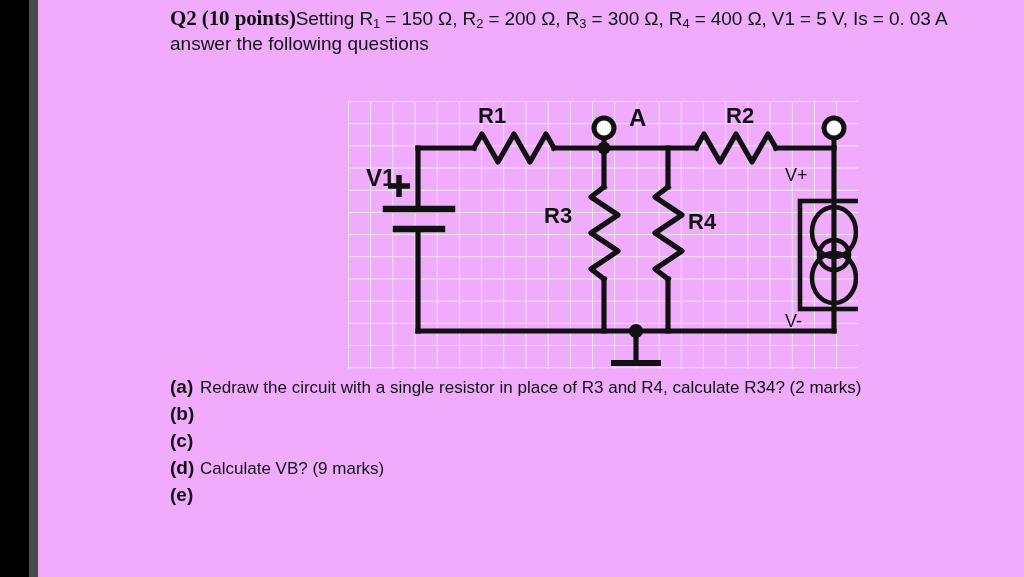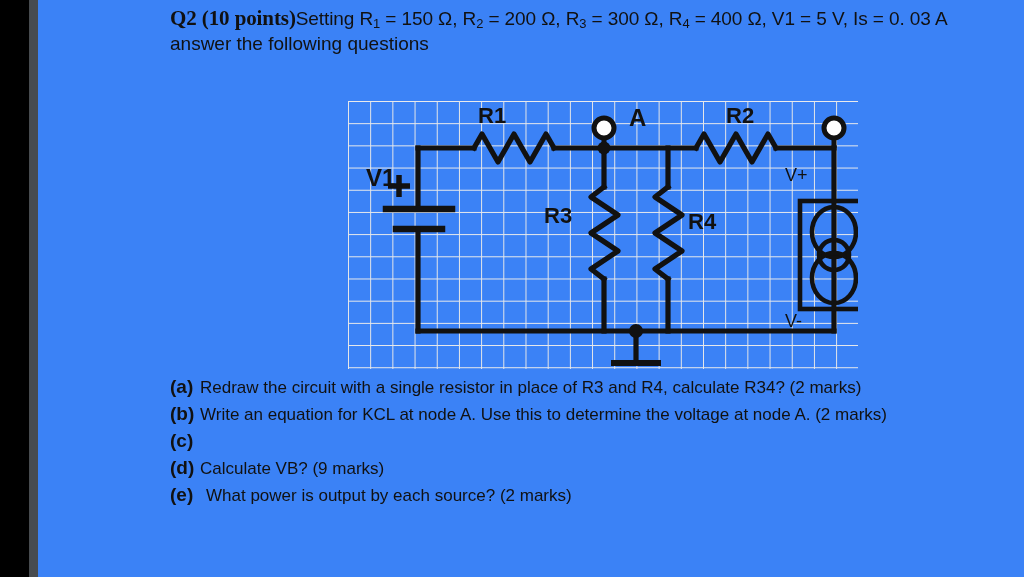--- a/index.html
+++ b/index.html
@@ -10,21 +10,21 @@
   body {
     width: 1024px;
     height: 577px;
     overflow: hidden;
     font-family: "Liberation Sans", sans-serif;
     position: relative;
   }
   #page {
     position: absolute;
     inset: 0;
-    background: #3b82f6;
+    background: #f0abfc;
   }
   
   .gutter-black {
     position: absolute;
     left: 0; top: 0;
     width: 29px; height: 577px;
     background: #000000;
   }
   .gutter-gray {
     position: absolute;
@@ -227,29 +227,27 @@
       </svg>
     </div>
 
     <div class="answers">
       <div class="ans-row">
         <span class="ans-key">(a)</span>
         <span class="ans-text">Redraw the circuit with a single resistor in place of R3 and R4, calculate R34? (2 marks)</span>
       </div>
       <div class="ans-row">
         <span class="ans-key">(b)</span>
-        <span class="ans-text">Write an equation for KCL at node A. Use this to determine the voltage at node A. (2 marks)</span>
       </div>
       <div class="ans-row">
         <span class="ans-key">(c)</span>
       </div>
       <div class="ans-row">
         <span class="ans-key">(d)</span>
         <span class="ans-text">Calculate VB? (9 marks)</span>
       </div>
       <div class="ans-row">
         <span class="ans-key">(e)</span>
-        <span class="ans-text ans-gap">What power is output by each source? (2 marks)</span>
       </div>
     </div>
 
   </div>
 </div>
 
 </body></html>

